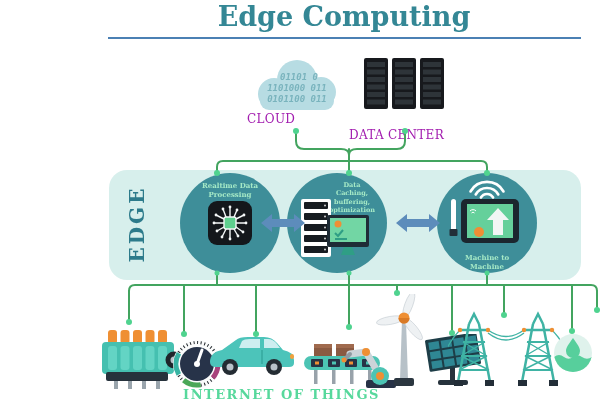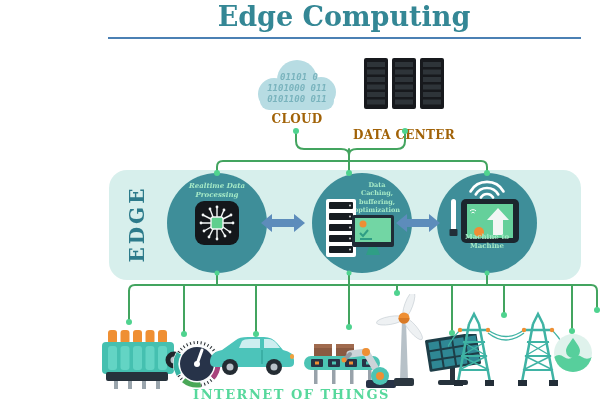--- a/index.html
+++ b/index.html
@@ -2,28 +2,28 @@
 <html><head>
 <meta charset="utf-8">
 <style>
   html,body{margin:0;padding:0;background:#ffffff;}
   .canvas{position:relative;width:600px;height:410px;background:#ffffff;overflow:hidden;
           font-family:"DejaVu Serif",serif;margin-left:44px;}
   .abs{position:absolute;}
   .ml{white-space:pre-line;}
   .title{left:0;top:1px;width:600px;text-align:center;font-size:27px;font-weight:bold;color:#348795;}
   .underline{left:64px;top:37px;width:473px;height:2px;background:#4b80b4;}
-  .iconlabel{font-size:12px;font-weight:bold;color:#a16207;text-align:center;letter-spacing:.3px;}
+  .iconlabel{font-size:12px;font-weight:normal;color:#a21caf;letter-spacing:.3px;}
   .band{left:65px;top:170px;width:472px;height:110px;background:#d7efec;border-radius:18px;}
   .edgelabel{left:48px;top:212px;width:90px;text-align:center;transform:rotate(-90deg);
              font-size:20px;font-weight:bold;letter-spacing:3px;color:#2d7b8b;}
   .node{width:100px;height:100px;border-radius:50%;background:#3e8e99;top:173px;}
   .ntext{position:absolute;left:0;width:100%;text-align:center;font-size:7px;font-weight:bold;
          color:#a5e9c6;line-height:1.3;}
-  .iot-label{left:10px;top:387px;width:475px;text-align:center;font-size:13px;font-weight:bold;
+  .iot-label{left:0;top:387px;width:475px;text-align:center;font-size:13px;font-weight:bold;
              letter-spacing:1.5px;color:#57d89c;}
   svg{display:block;}
 </style>
 </head>
 <body>
 
 <div class="canvas">
 
   <div class="abs title">Edge Computing</div>
   <div class="abs underline"></div>
@@ -68,21 +68,21 @@
         <rect x="59" y="26.5" width="18" height="5"></rect>
       <rect x="59" y="34" width="18" height="5"></rect>
         <rect x="59" y="41.5" width="18" height="5"></rect>
     </g>
   </svg>
   <div class="abs iconlabel" style="left:305px;top:128px;width:110px;">DATA CENTER</div>
 
   <div class="abs band"></div>
   <div class="abs edgelabel">EDGE</div>
 
-  <div class="abs node" style="left:123px;font-style:italic;">
+  <div class="abs node" style="left:136px;">
     <div class="ntext ml" style="top:8px;">Realtime Data
 Processing</div>
     <svg class="abs" style="left:28px;top:28px;" width="44" height="44" viewBox="0 0 44 44">
       <rect width="44" height="44" rx="9" fill="#14171b"></rect>
       <g stroke="#f4f7f7" stroke-width="1.4" stroke-linecap="round" fill="none">
         <path d="M18,16 L15,8"></path>
           <path d="M22,16 V6"></path>
           <path d="M26,16 L29,9"></path>
         <path d="M18,28 L14,36"></path>
           <path d="M22,28 V38"></path>
@@ -105,21 +105,21 @@
           <circle cx="6" cy="22" r="1.4"></circle>
           <circle cx="9" cy="30" r="1.4"></circle>
         <circle cx="36" cy="14" r="1.4"></circle>
           <circle cx="38" cy="22" r="1.4"></circle>
           <circle cx="35" cy="31" r="1.4"></circle>
       </g>
       <rect x="16" y="16" width="12" height="12" rx="2" fill="#5fcf8e" stroke="#f4f7f7" stroke-width="1.4"></rect>
     </svg>
   </div>
 
-  <div class="abs node" style="left:268px;">
+  <div class="abs node" style="left:243px;">
     <div class="ntext ml" style="left:36px;width:58px;top:8px;font-size:6.5px;">Data
 Caching,
 buffering,
 optimization</div>
     <svg class="abs" style="left:12px;top:26px;" width="74" height="62" viewBox="0 0 74 62">
       <rect x="2" y="0" width="30" height="58" rx="2" fill="#ffffff"></rect>
       <g fill="#171c21">
         <rect x="5" y="3" width="24" height="7" rx="1"></rect>
           <rect x="5" y="14" width="24" height="7" rx="1"></rect>
         <rect x="5" y="25" width="24" height="7" rx="1"></rect>
@@ -155,21 +155,21 @@
       <rect x="0.5" y="30" width="8" height="7" rx="1" fill="#222e38"></rect>
       <rect x="12" y="0" width="58" height="44" rx="5" fill="#1b262e"></rect>
       <rect x="18" y="5" width="46" height="34" fill="#65d09b"></rect>
       <g stroke="#ffffff" stroke-width="1" fill="none">
         <path d="M21,12 a4,4 0 0 1 6,0"></path>
           <path d="M22.5,14 a2,2 0 0 1 3,0"></path>
       </g>
       <circle cx="30" cy="33" r="5" fill="#ef8e35"></circle>
       <path d="M49,9 L60,21 H54 V36 H44 V21 H38 Z" fill="#f2f6f5"></path>
     </svg>
-    <div class="ntext ml" style="bottom:23px;">Machine to
+    <div class="ntext ml" style="bottom:2px;">Machine to
 Machine</div>
   </div>
 
   <svg class="abs" style="left:217px;top:212px;" width="44" height="22" viewBox="0 0 44 22">
     <polygon points="0,11 11,2 11,7 33,7 33,2 44,11 33,20 33,15 11,15 11,20" fill="#5d8cbb"></polygon>
   </svg>
   <svg class="abs" style="left:352px;top:212px;" width="44" height="22" viewBox="0 0 44 22">
     <polygon points="0,11 11,2 11,7 33,7 33,2 44,11 33,20 33,15 11,15 11,20" fill="#5d8cbb"></polygon>
   </svg>
 

